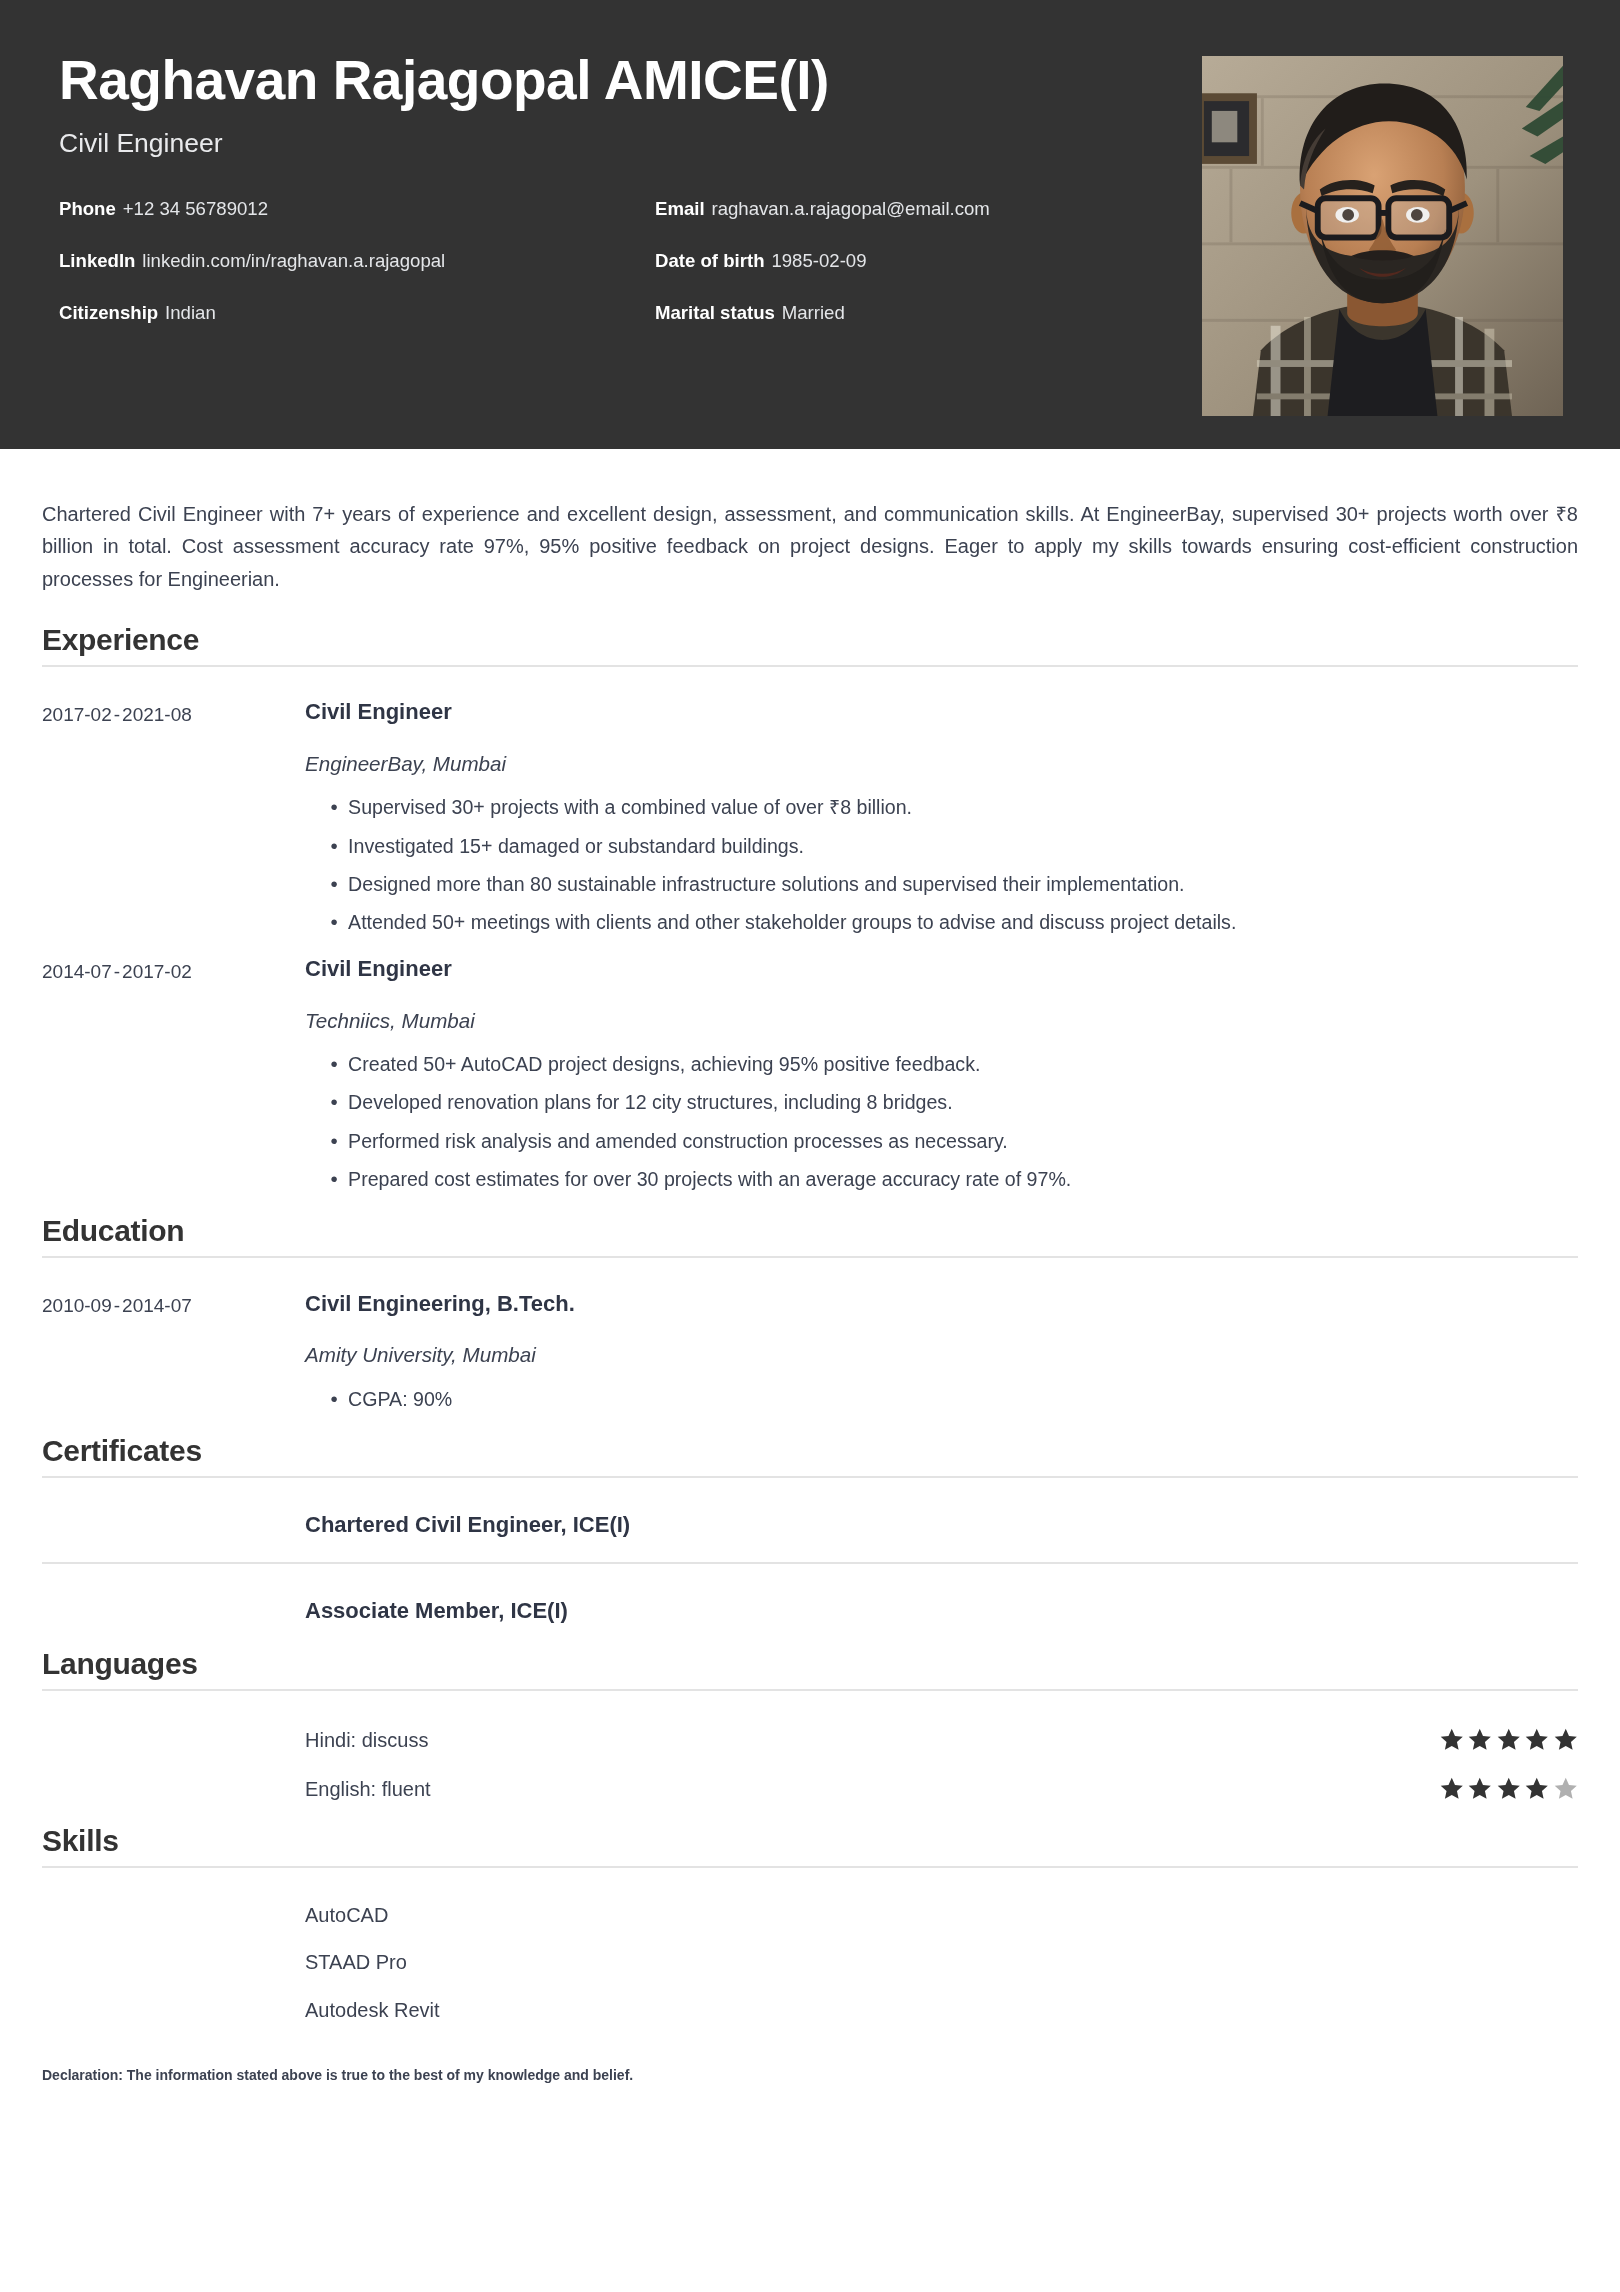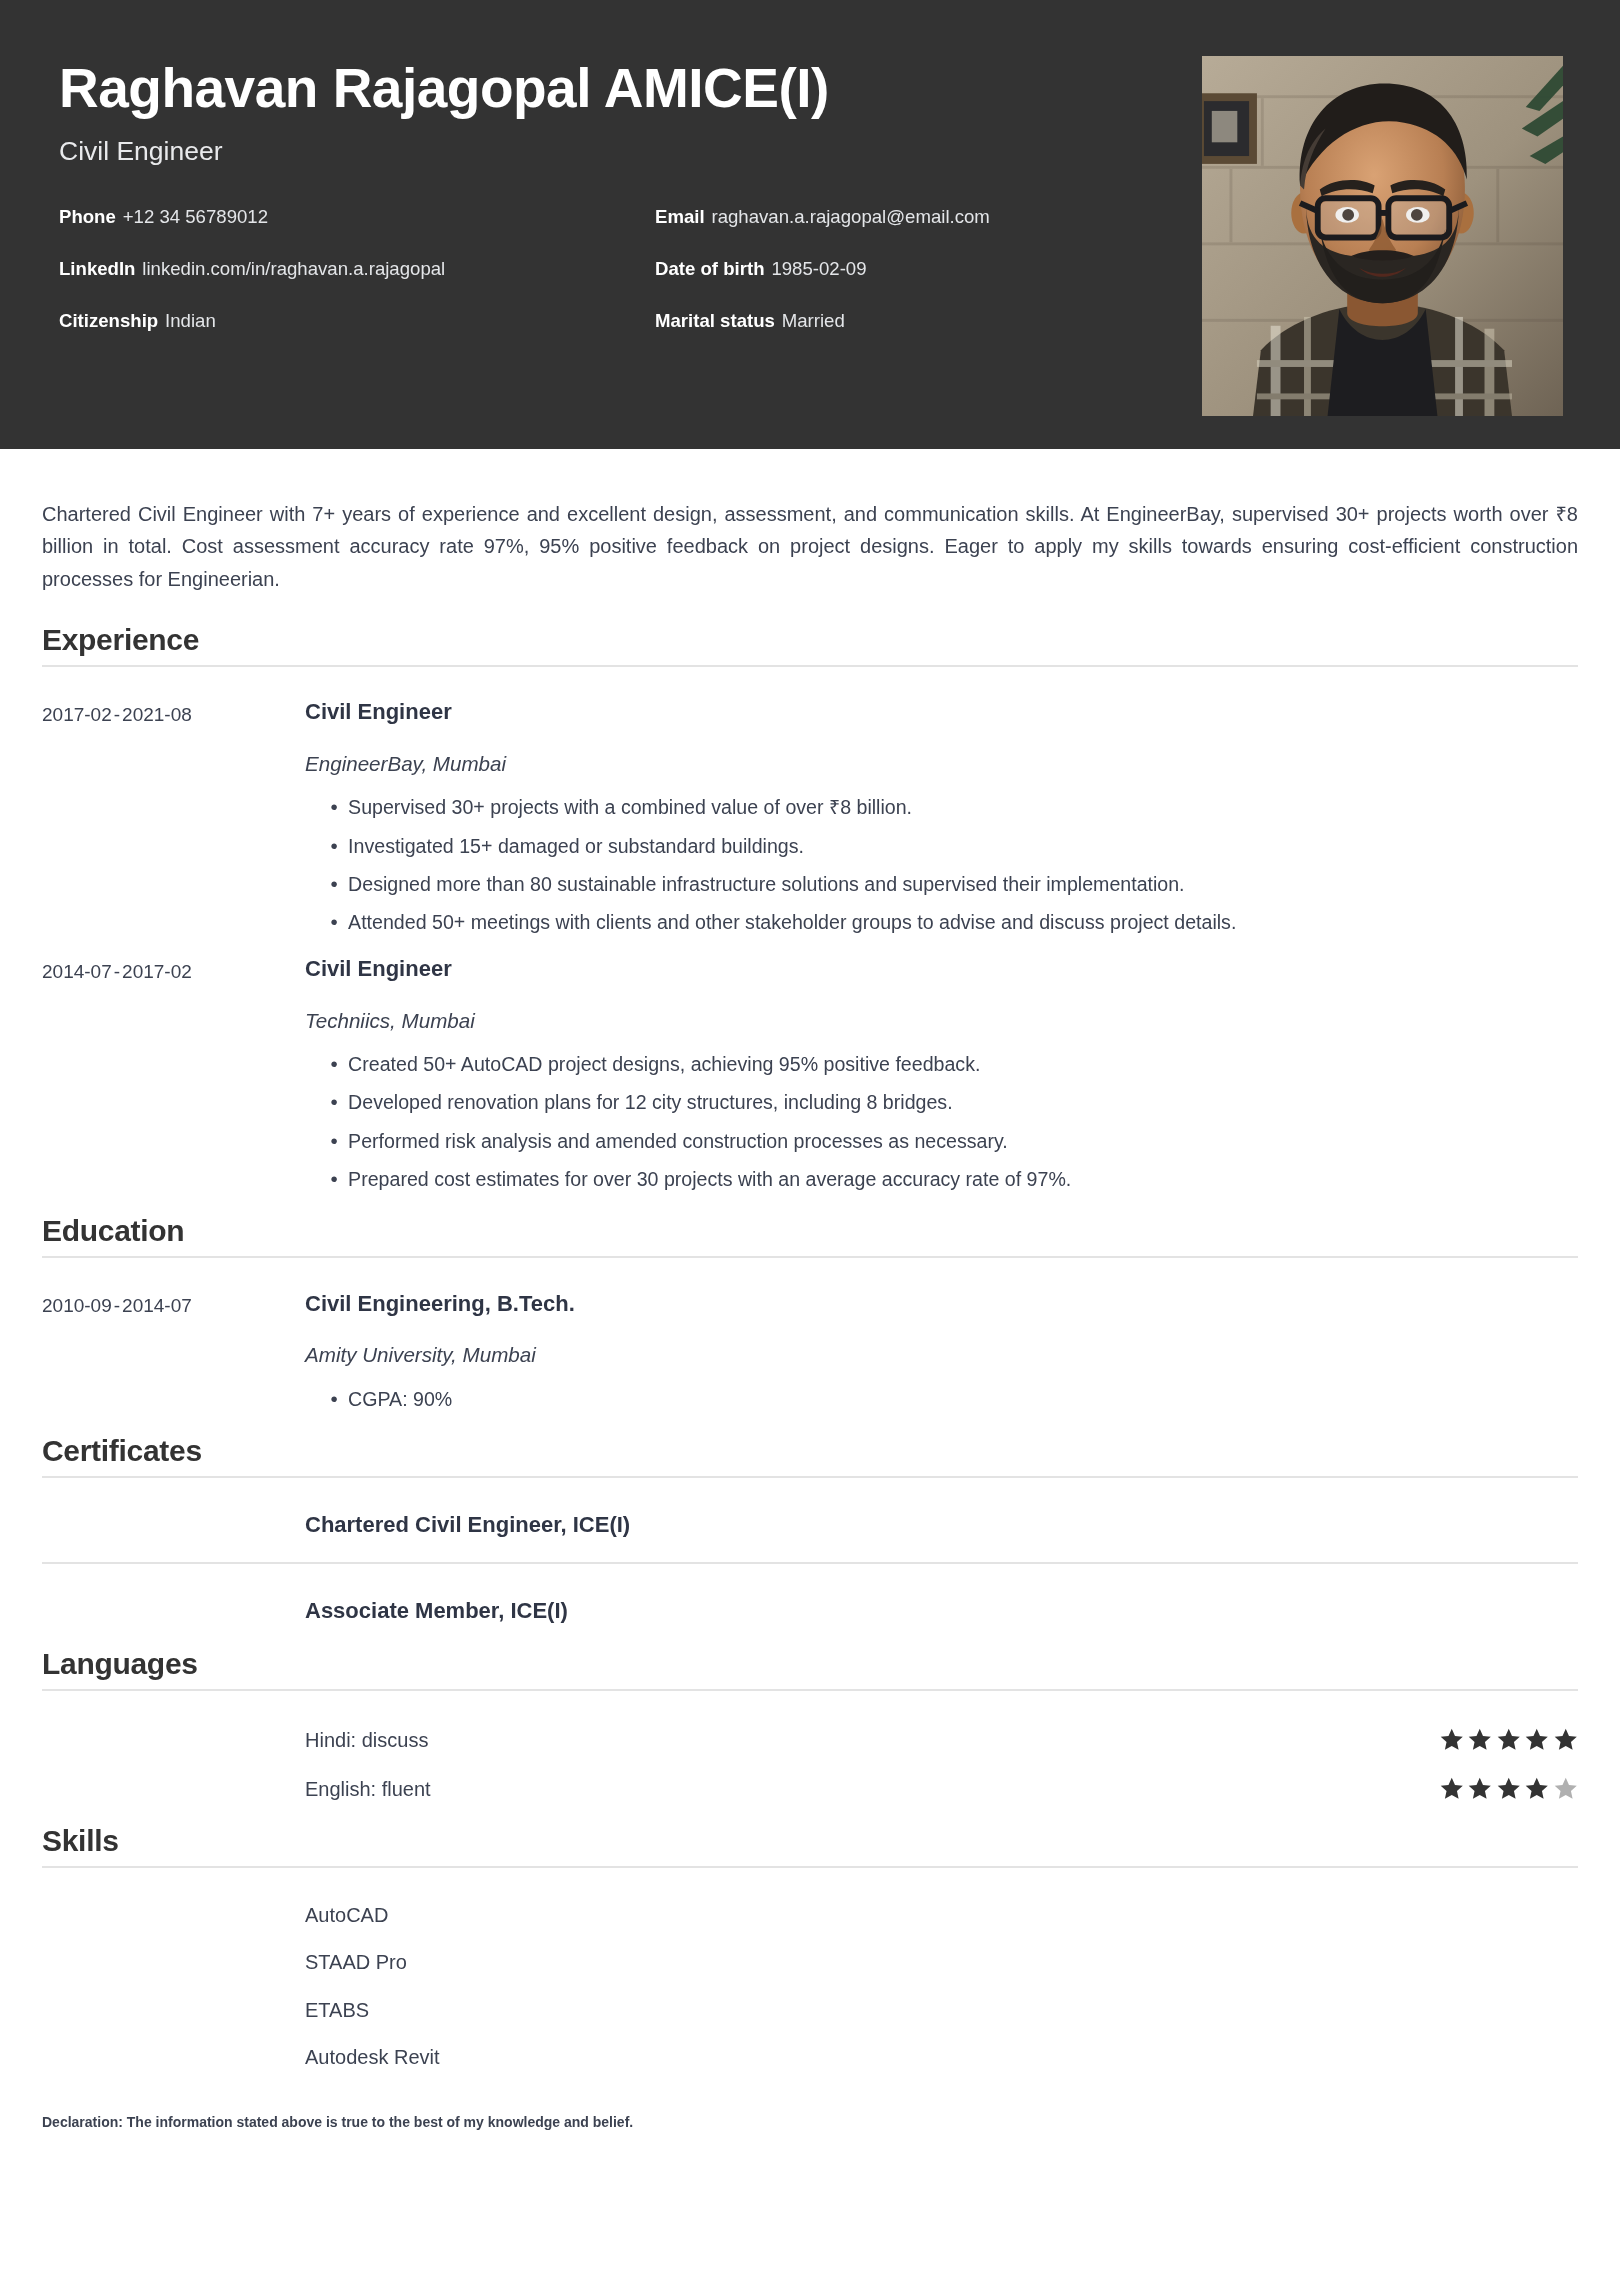--- a/index.html
+++ b/index.html
@@ -16,21 +16,21 @@
     width: 1620px;
     min-height: 2293px;
     background: #ffffff;
     position: relative;
   }
 
   
   .header {
     background: #333333;
     height: 449px;
-    padding: 8px 59px;
+    padding: 0 59px;
     position: relative;
     display: flex;
     align-items: flex-start;
   }
   .header-left {
     padding-top: 51px;
     width: 1108px;
   }
   .full-name {
     color: #ffffff;
@@ -459,24 +459,20 @@
       <div class="plain-entry">
         <div class="plain-spacer"></div>
         <div class="plain-text">AutoCAD</div>
       </div>
       <div class="plain-entry">
         <div class="plain-spacer"></div>
         <div class="plain-text">STAAD Pro</div>
       </div>
       <div class="plain-entry">
         <div class="plain-spacer"></div>
-        <div class="plain-text">ETABS</div>
-      </div>
-      <div class="plain-entry">
-        <div class="plain-spacer"></div>
         <div class="plain-text">Autodesk Revit</div>
       </div>
     </div>
 
     <div class="declaration">Declaration: The information stated above is true to the best of my knowledge and belief.</div>
   </div>
 </div>
 
 
 </body></html>

